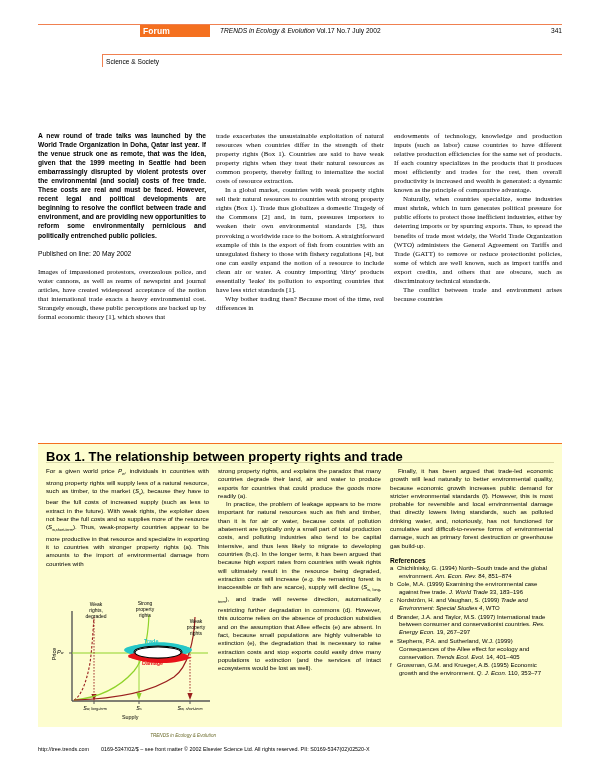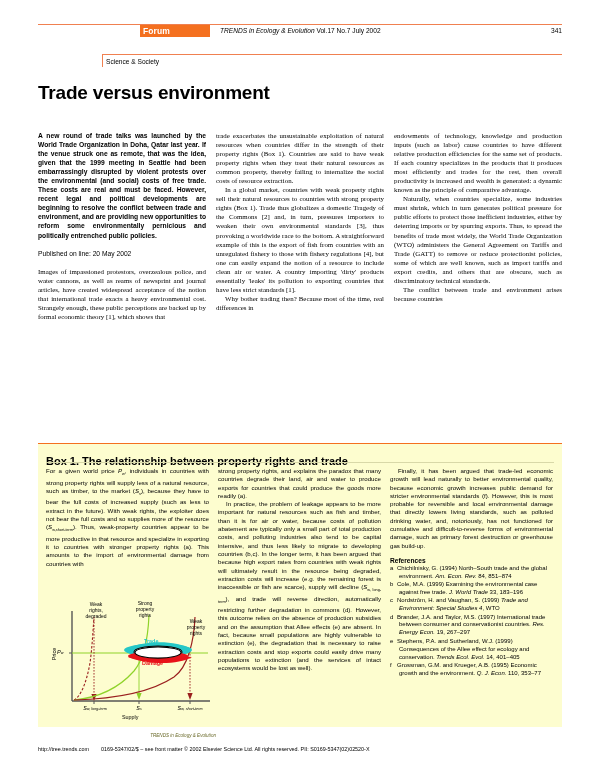--- a/index.html
+++ b/index.html
@@ -149,24 +149,24 @@
   .box {
     position: absolute;
     left: 38px; top: 443px;
     width: 524px;
     height: 283px;
     background: #fdfdcf;
     border-top: 1.6px solid #f4701f;
   }
   .box-title {
     position: absolute;
-    left: 8px; top: 11px;
-    font-family: "Liberation Sans", sans-serif;
-    font-weight: bold;
-    font-size: 11px;
+    left: 8px; top: 5px;
+    font-family: "Liberation Sans", sans-serif;
+    font-weight: bold;
+    font-size: 13px;
   }
   .box-rule {
     position: absolute;
     left: 8px; top: 18px;
     width: 508px;
     height: 0.8px;
     background: #d8d8a8;
   }
   .box-cols {
     position: absolute;
@@ -246,21 +246,20 @@
     </div>
     <div class="runhead-page">341</div>
   </div>
 
   <div class="seclabel-wrap">
     <div class="seclabel-rule"></div>
     <div class="seclabel-bar"></div>
     <div class="seclabel">Science &amp; Society</div>
   </div>
 
-  <div class="title">Trade versus environment</div>
 
   <div class="cols">
     <div class="col">
       <p class="lead">A new round of trade talks was launched by the World Trade Organization in Doha, Qatar last year. If the venue struck one as remote, that was the idea, given that the 1999 meeting in Seattle had been embarrassingly disrupted by violent protests over the environmental (and social) costs of free trade. These costs are real and must be faced. However, recent legal and political developments are beginning to resolve the conflict between trade and environment, and are providing new opportunities to reform some environmentally pernicious and politically entrenched public policies.</p>
       <p class="pubdate">Published on line: 20 May 2002</p>
       <p class="gap">Images of impassioned protestors, overzealous police, and water cannons, as well as reams of newsprint and journal articles, have created widespread acceptance of the notion that international trade exacts a heavy environmental cost. Strangely enough, these public perceptions are backed up by formal economic theory [1], which shows that</p>
     </div>
     <div class="col">
       <p>trade exacerbates the unsustainable exploitation of natural resources when countries differ in the strength of their property rights (Box 1). Countries are said to have weak property rights when they treat their natural resources as common property, thereby failing to internalize the social costs of resource extraction.</p>
       <p class="indent">In a global market, countries with weak property rights sell their natural resources to countries with strong property rights (Box 1). Trade thus globalizes a domestic Tragedy of the Commons [2] and, in turn, pressures importers to weaken their own environmental standards [3], thus provoking a worldwide race to the bottom. A straightforward example of this is the export of fish from countries with an unregulated fishery to those with fishery regulations [4], but one can easily expand the notion of a resource to include clean air or water. A country importing 'dirty' products essentially 'leaks' its pollution to exporting countries that have less strict standards [1].</p>

